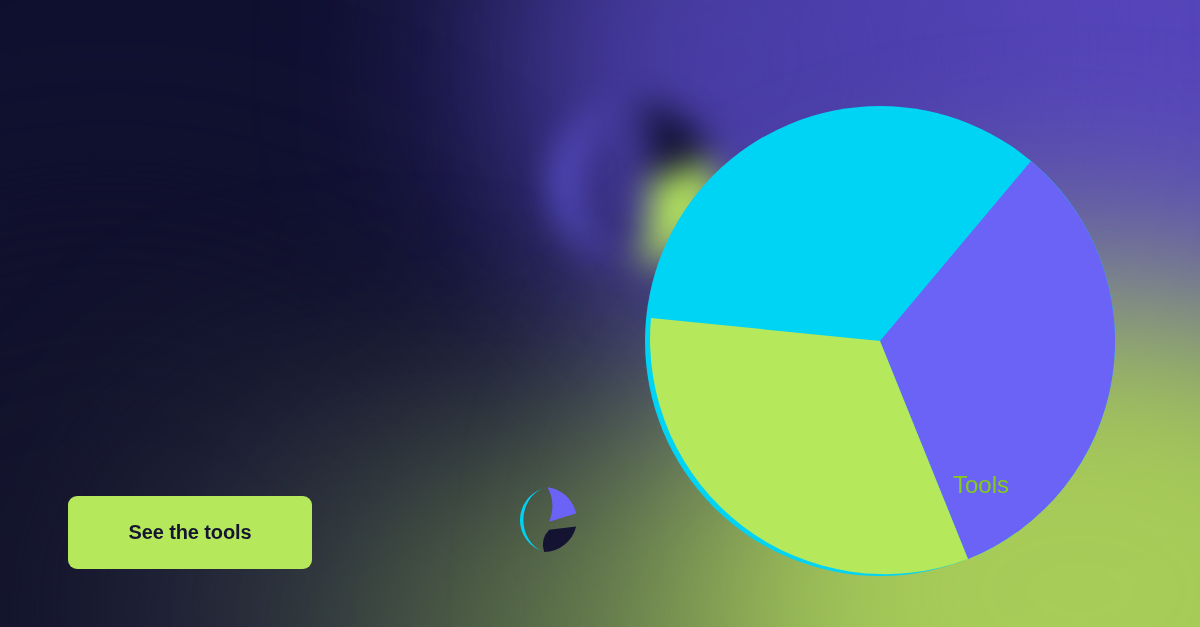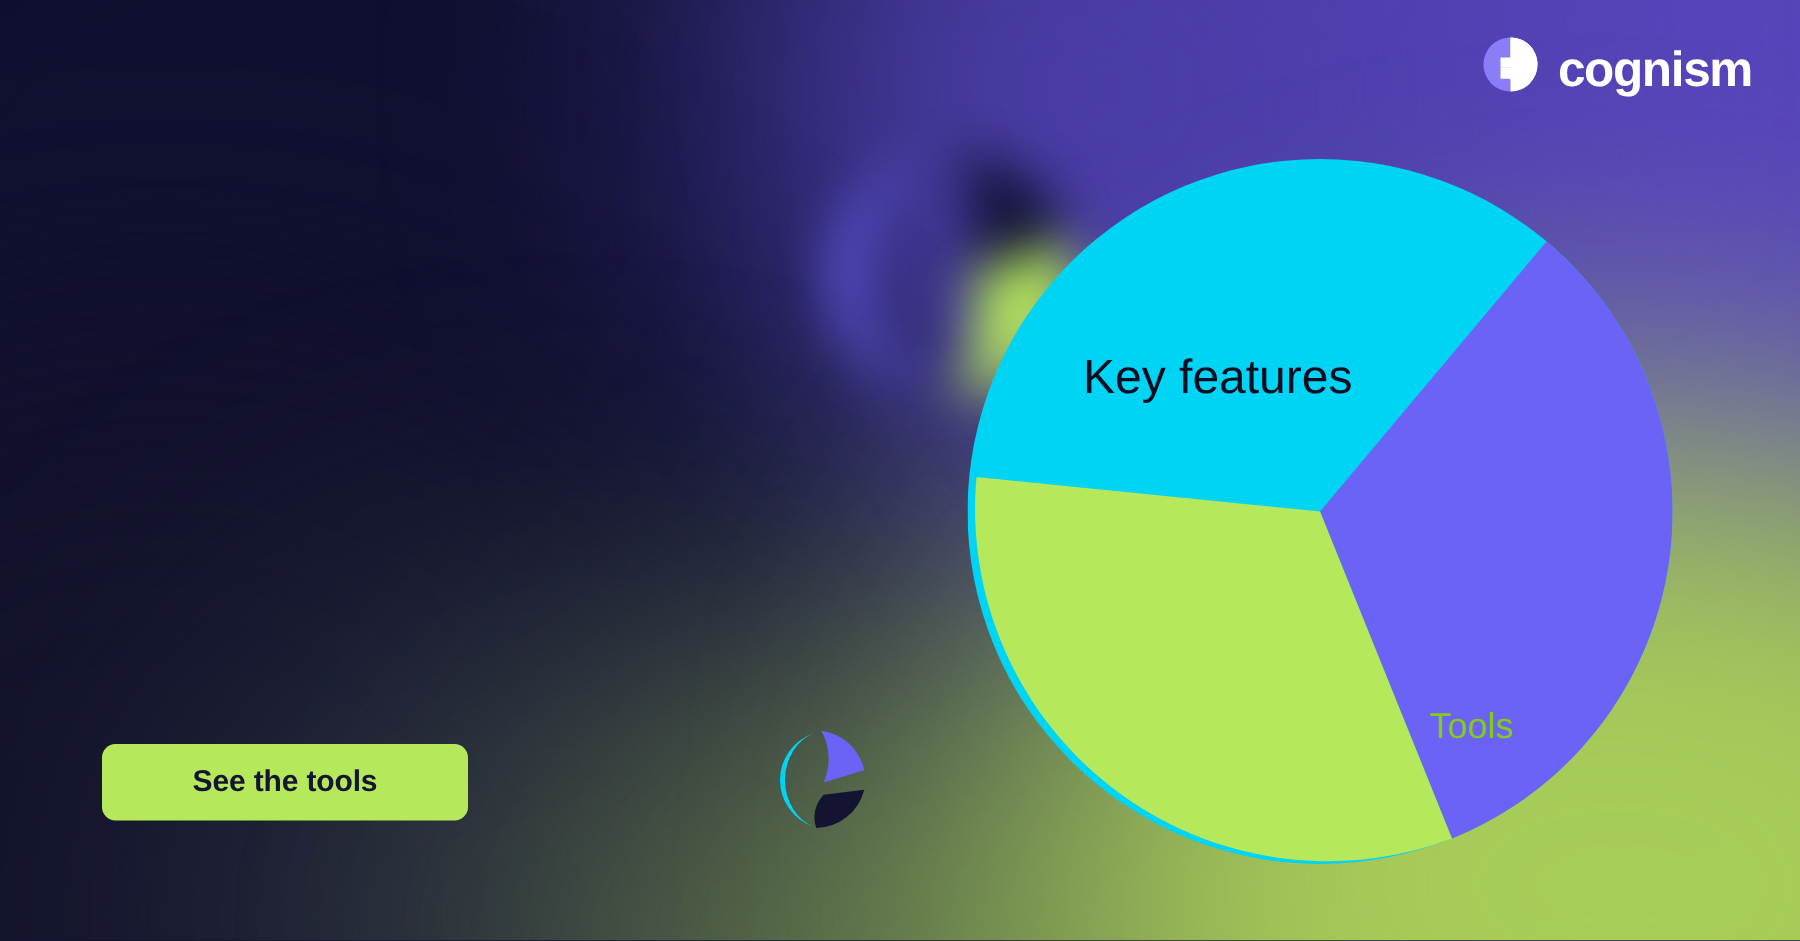--- a/index.html
+++ b/index.html
@@ -95,21 +95,21 @@
     letter-spacing: -0.6px;
     white-space: pre-line;
   }
 
   
   .cta {
     position: absolute;
     left: 68px;
     top: 496px;
     width: 244px;
-    height: 51px;
+    height: 73px;
     border: none;
     border-radius: 9px;
     background: #b5e85a;
     color: #151531;
     font-family: "Liberation Sans", "DejaVu Sans", sans-serif;
     font-size: 20px;
     font-weight: bold;
     letter-spacing: -0.1px;
     cursor: pointer;
     padding: 0;
@@ -188,40 +188,28 @@
   <div class="pie-wrap">
     <svg viewBox="0 0 470 470" width="470" height="470" aria-hidden="true">
 
       <circle cx="235" cy="235" r="235" fill="#00d4f5"></circle>
 
       <path d="M235 235 L386 55 A235 235 0 0 1 323 453 Z" fill="#6b63f5"></path>
 
       <path d="M235 235 L323 453 A235 235 0 0 1 6 212 Z" fill="#b5e85a"></path>
     </svg>
 
-    <div class="pie-label key">Key features</div>
     <div class="pie-label tools">Tools</div>
   </div>
 
   <div class="sharp-mark">
     <svg viewBox="0 0 100 100" width="82" height="82" aria-hidden="true">
       <path d="M47 12 A40 40 0 0 0 47 88 A34 40 0 0 1 47 12 Z" fill="#00d4f5"></path>
       <path d="M53 10 A41 41 0 0 1 88 42 L55 52 A35 41 0 0 0 53 10 Z" fill="#6b63f5"></path>
       <path d="M88 58 A41 41 0 0 1 49 89 A36 30 0 0 1 55 62 Z" fill="#141432"></path>
     </svg>
   </div>
 
 
   <button class="cta">See the tools</button>
 
-  <div class="logo">
-    <span>
-      <svg viewBox="0 0 40 40" width="38" height="38" aria-hidden="true">
-        <circle cx="20" cy="20" r="19" fill="#8b7df7"></circle>
-        <path d="M20 1 A19 19 0 0 1 20 39 L20 30 L13 30 L13 22 L20 22 Z" fill="#ffffff"></path>
-        <path d="M20 1 A19 19 0 0 1 39 20 L31 20 A11 11 0 0 0 20 9 Z" fill="#ffffff"></path>
-        <path d="M20 9 A11 11 0 0 1 20 31 L20 22 L13 22 L13 15 L20 15 Z" fill="#ffffff"></path>
-      </svg>
-    </span>
-    <span class="logo-word">cognism</span>
-  </div>
 
 </div>
 
 </body></html>

